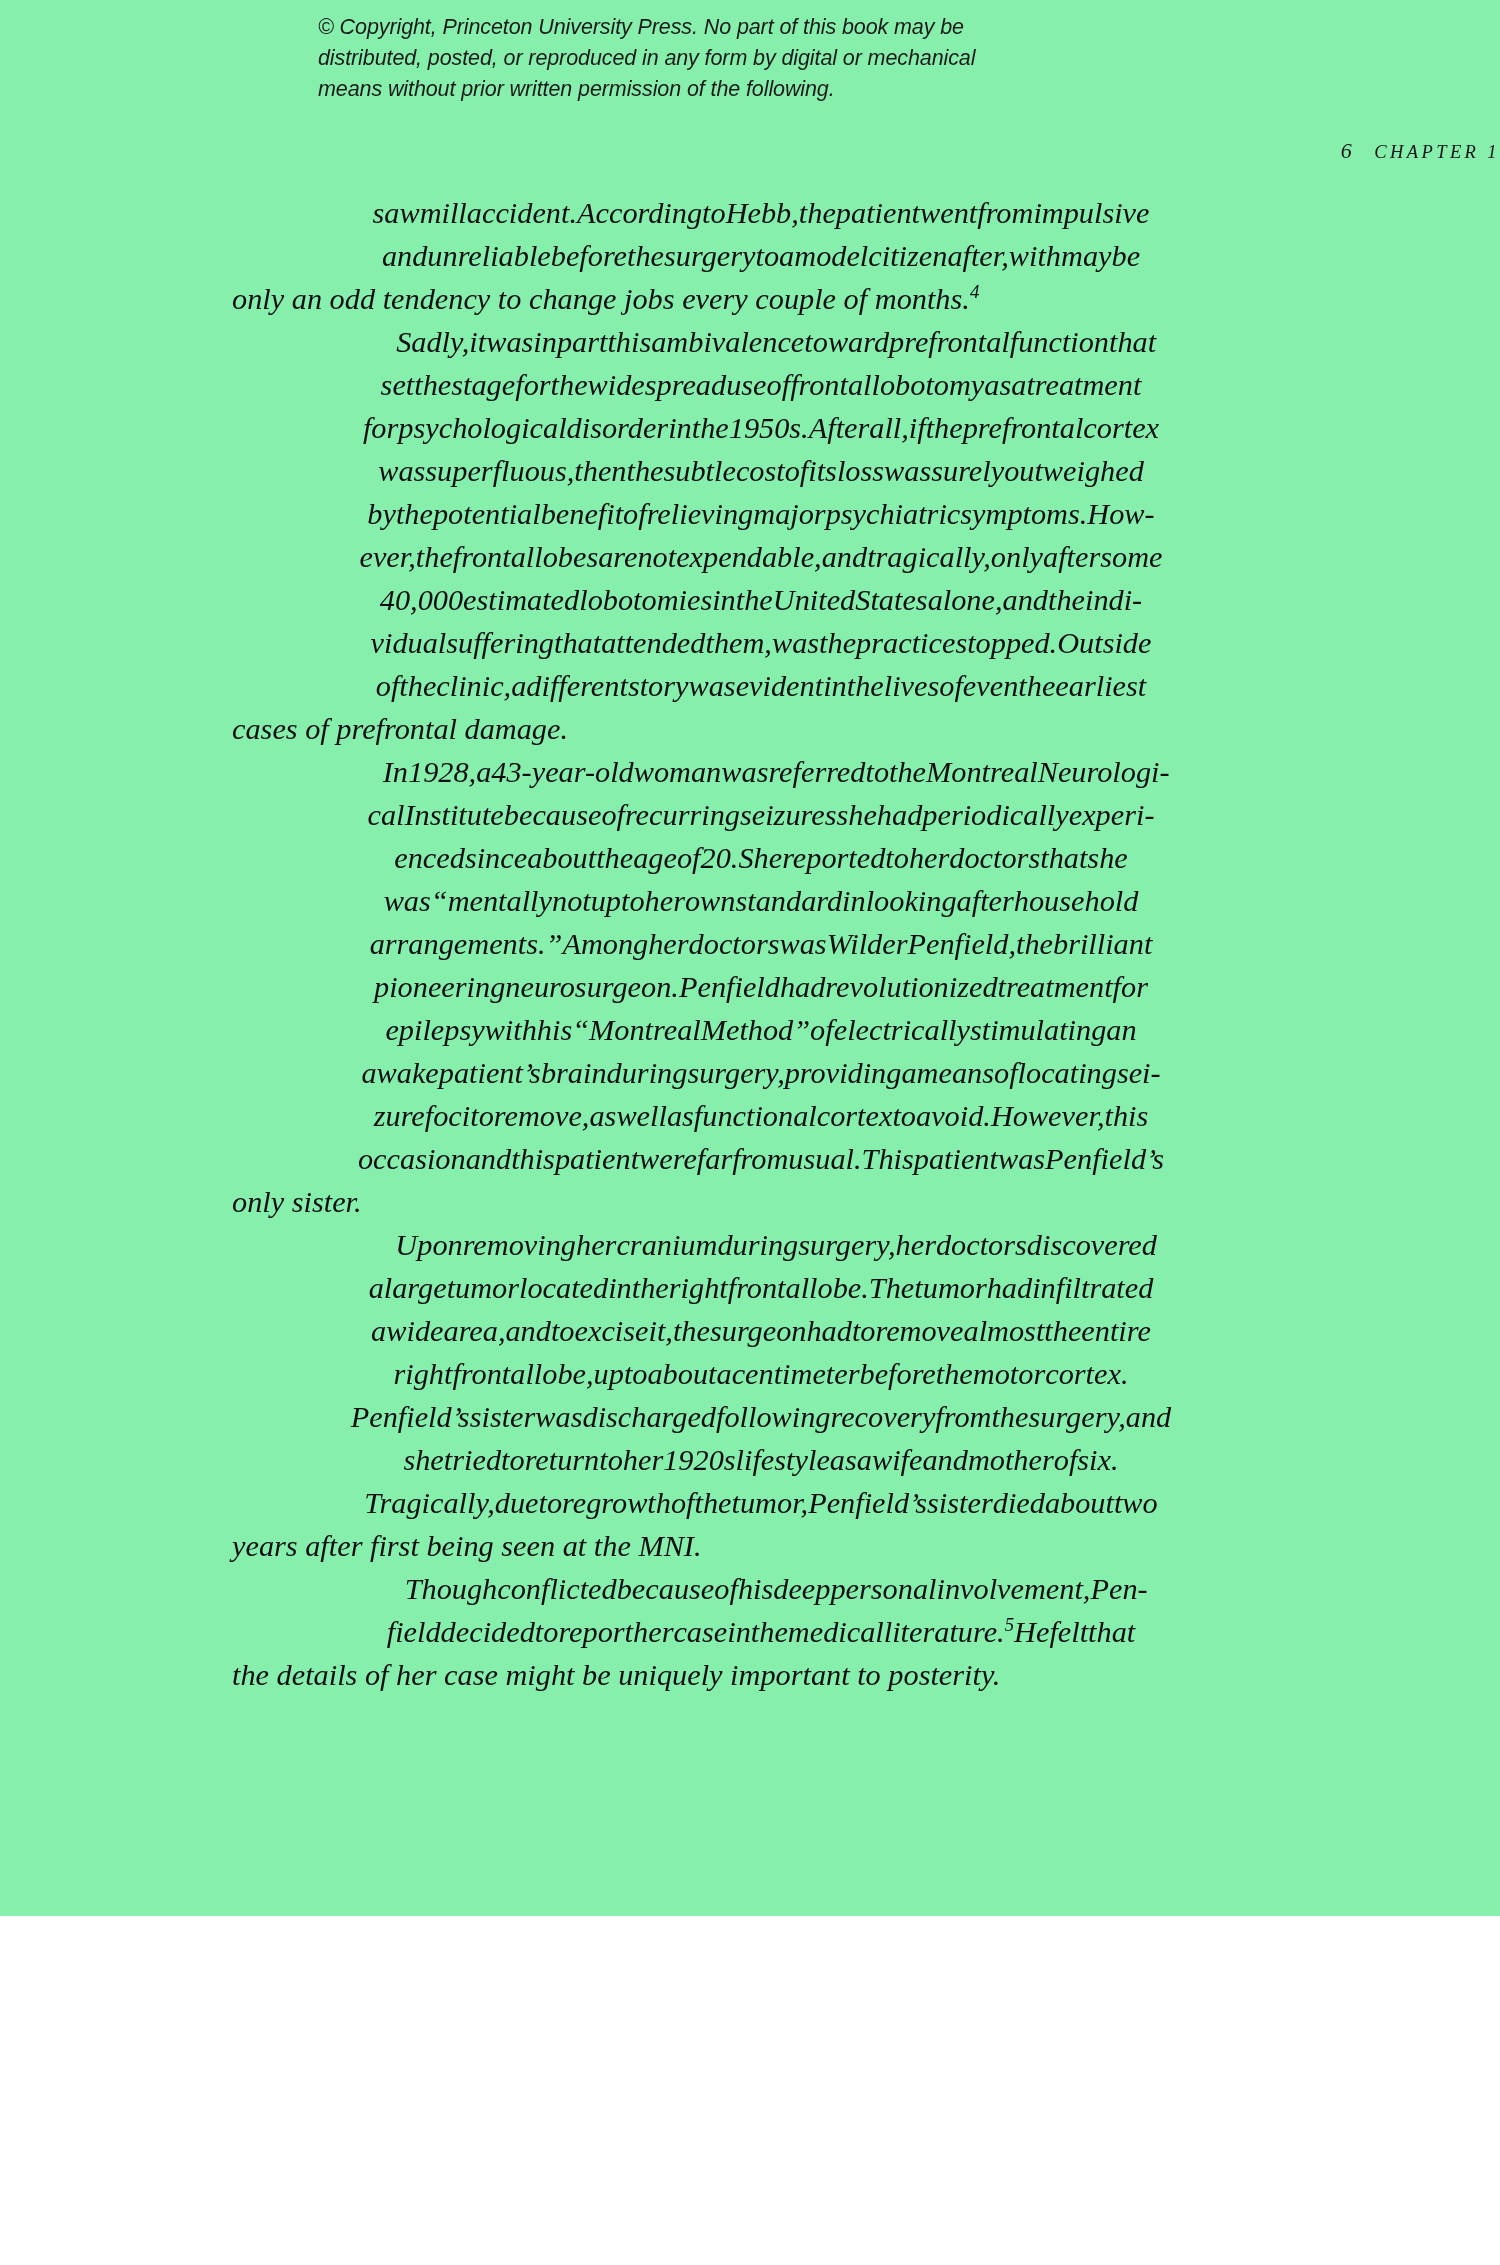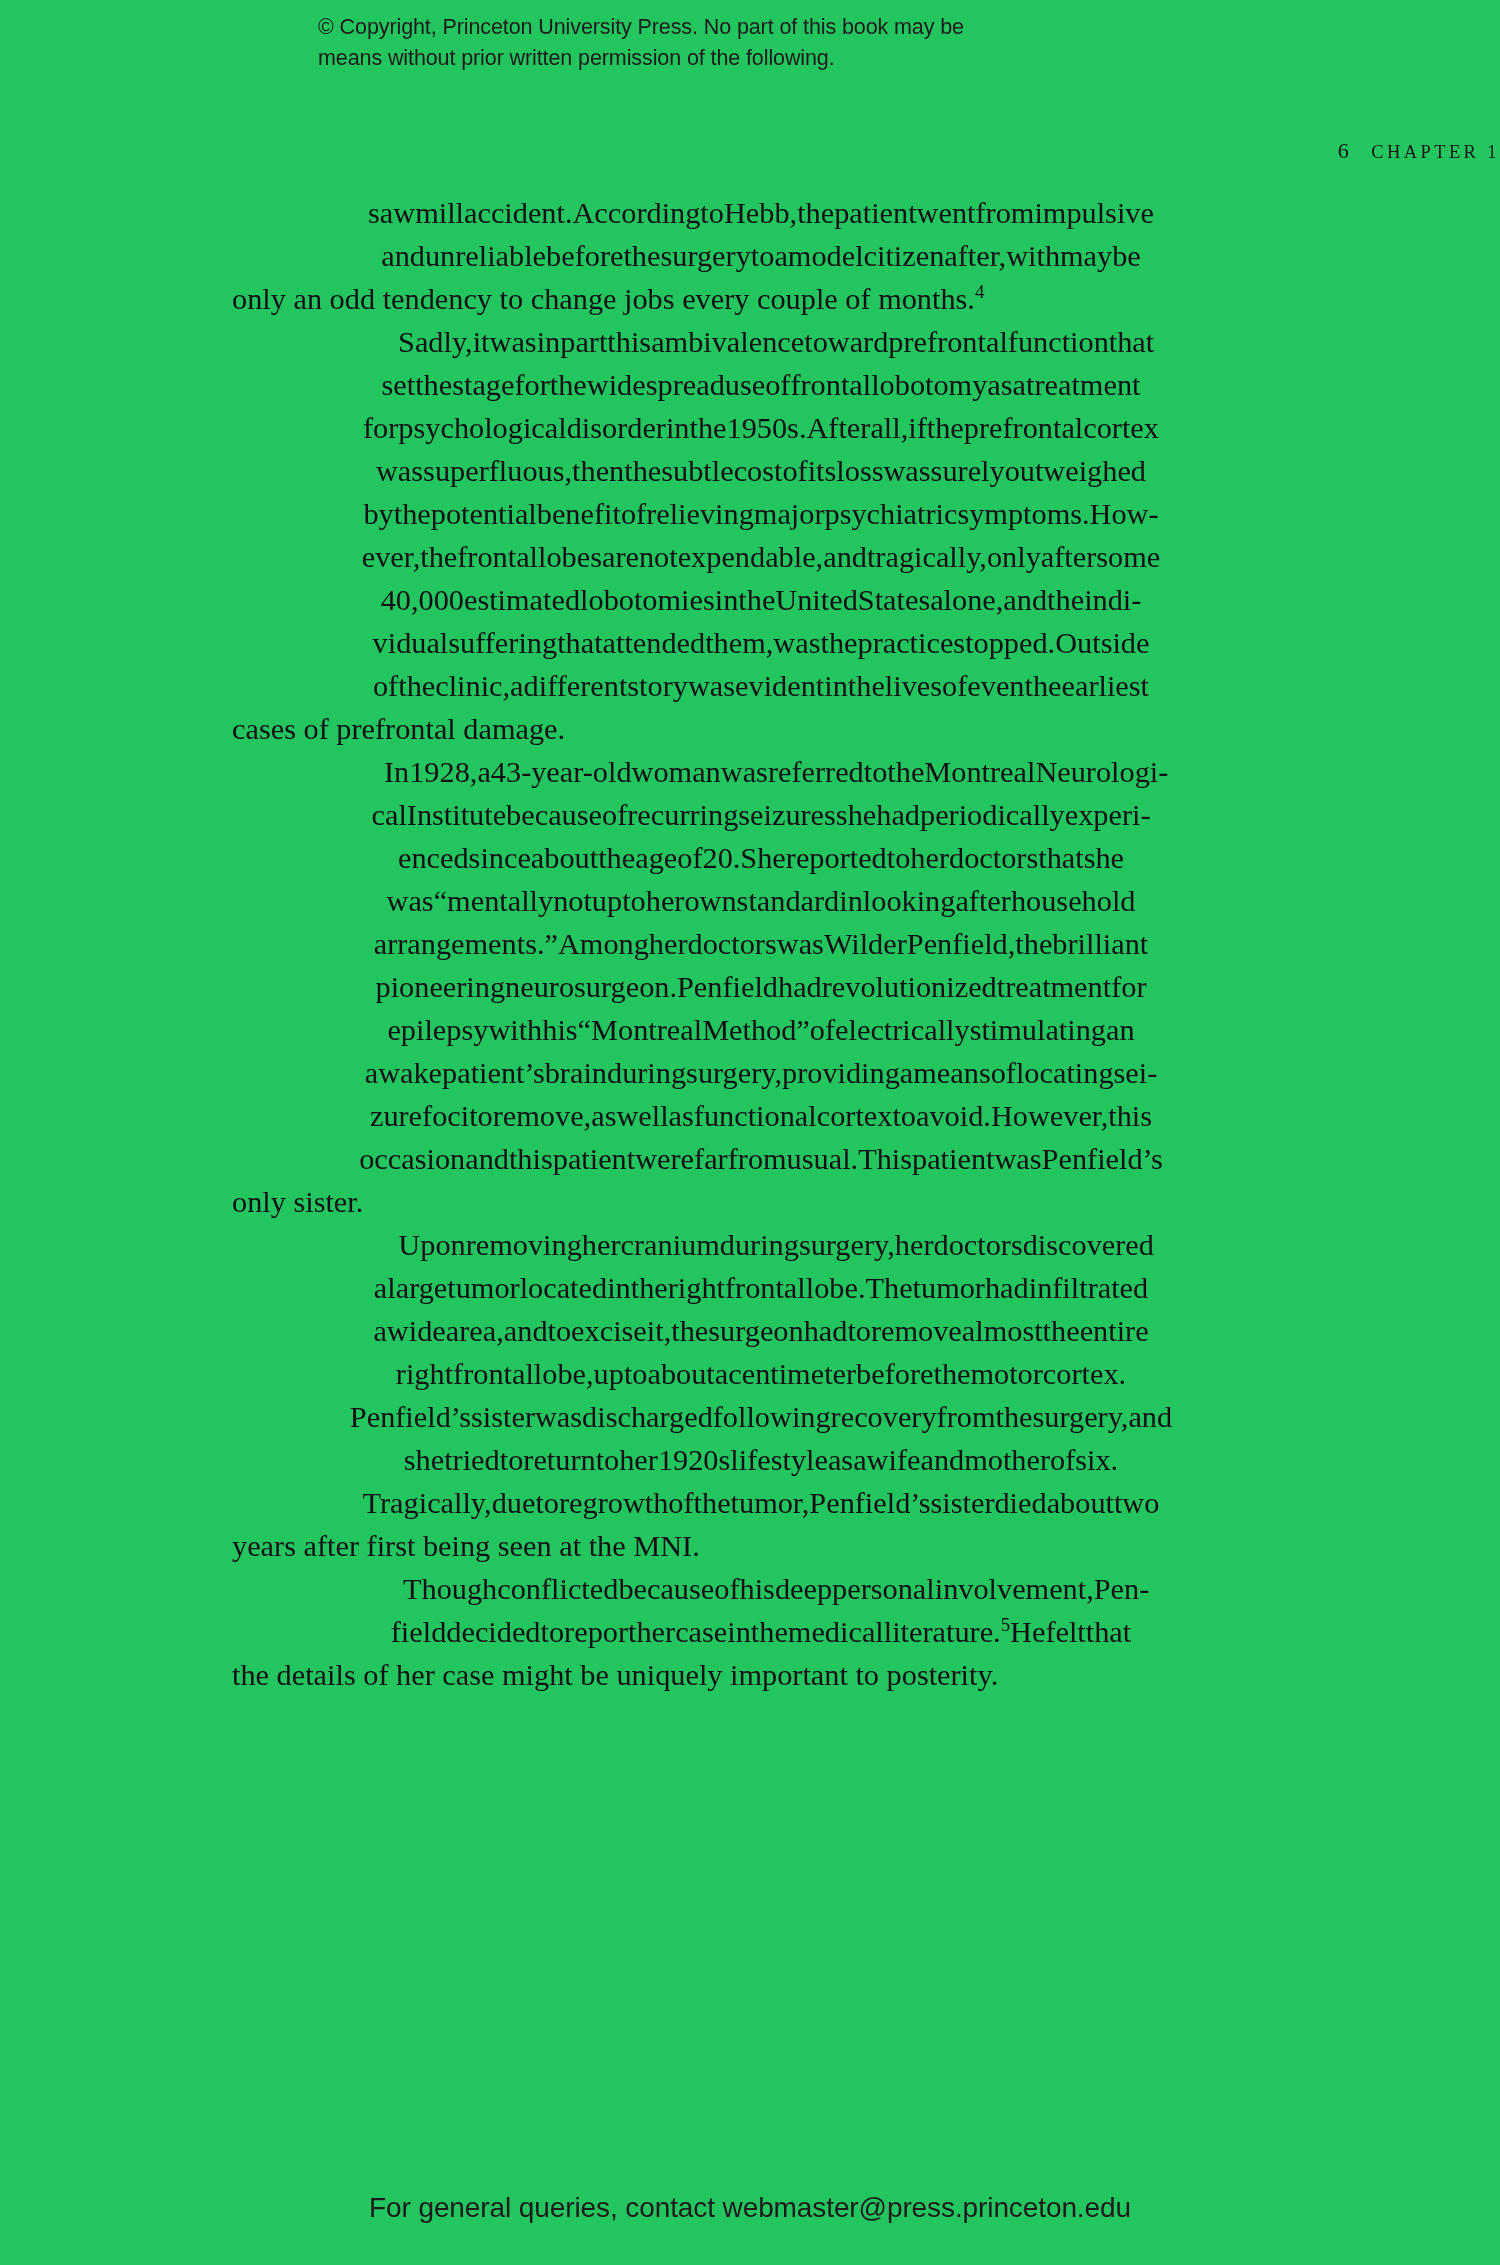--- a/index.html
+++ b/index.html
@@ -4,24 +4,25 @@
 <title>Book Page</title>
 <style>
   html, body {
     margin: 0;
     padding: 0;
     background: #ffffff;
   }
   .page {
     position: relative;
     width: 1500px;
-    height: 2265px;
-    background: #22c55e;
+    height: 1916px;
+    background: #86efac;
     overflow: hidden;
     box-sizing: border-box;
+    font-style: italic;
   }
 
   
   .copyright-notice {
     position: absolute;
     left: 318px;
     top: 12px;
     width: 860px;
     font-family: "Liberation Sans", sans-serif;
     font-size: 21.5px;
@@ -110,20 +111,21 @@
     letter-spacing: -0.1px;
   }
 </style>
 </head>
 <body>
 
 <div class="page">
 
   <div class="copyright-notice">
     <span class="cl">© Copyright, Princeton University Press. No part of this book may be</span>
+    <span class="cl">distributed, posted, or reproduced in any form by digital or mechanical</span>
     <span class="cl">means without prior written permission of the following.</span>
   </div>
 
   <div class="running-head">
     <span class="folio">6</span><span class="chaptitle">CHAPTER 1</span>
   </div>
 
   <div class="body-block" id="body-block">
       <p><span class="ln j"><span class="w">sawmill</span><span class="w">accident.</span><span class="w">According</span><span class="w">to</span><span class="w">Hebb,</span><span class="w">the</span><span class="w">patient</span><span class="w">went</span><span class="w">from</span><span class="w">impulsive</span></span><span class="ln j"><span class="w">and</span><span class="w">unreliable</span><span class="w">before</span><span class="w">the</span><span class="w">surgery</span><span class="w">to</span><span class="w">a</span><span class="w">model</span><span class="w">citizen</span><span class="w">after,</span><span class="w">with</span><span class="w">maybe</span></span><span class="ln">only an odd tendency to change jobs every couple of months.<sup>4</sup></span></p>
       <p><span class="ln j"><span class="w"> Sadly,</span><span class="w">it</span><span class="w">was</span><span class="w">in</span><span class="w">part</span><span class="w">this</span><span class="w">ambivalence</span><span class="w">toward</span><span class="w">prefrontal</span><span class="w">function</span><span class="w">that</span></span><span class="ln j"><span class="w">set</span><span class="w">the</span><span class="w">stage</span><span class="w">for</span><span class="w">the</span><span class="w">widespread</span><span class="w">use</span><span class="w">of</span><span class="w">frontal</span><span class="w">lobotomy</span><span class="w">as</span><span class="w">a</span><span class="w">treatment</span></span><span class="ln j"><span class="w">for</span><span class="w">psychological</span><span class="w">disorder</span><span class="w">in</span><span class="w">the</span><span class="w">1950s.</span><span class="w">After</span><span class="w">all,</span><span class="w">if</span><span class="w">the</span><span class="w">prefrontal</span><span class="w">cortex</span></span><span class="ln j"><span class="w">was</span><span class="w">superfluous,</span><span class="w">then</span><span class="w">the</span><span class="w">subtle</span><span class="w">cost</span><span class="w">of</span><span class="w">its</span><span class="w">loss</span><span class="w">was</span><span class="w">surely</span><span class="w">outweighed</span></span><span class="ln j"><span class="w">by</span><span class="w">the</span><span class="w">potential</span><span class="w">benefit</span><span class="w">of</span><span class="w">relieving</span><span class="w">major</span><span class="w">psychiatric</span><span class="w">symptoms.</span><span class="w">How-</span></span><span class="ln j"><span class="w">ever,</span><span class="w">the</span><span class="w">frontal</span><span class="w">lobes</span><span class="w">are</span><span class="w">not</span><span class="w">expendable,</span><span class="w">and</span><span class="w">tragically,</span><span class="w">only</span><span class="w">after</span><span class="w">some</span></span><span class="ln j"><span class="w">40,000</span><span class="w">estimated</span><span class="w">lobotomies</span><span class="w">in</span><span class="w">the</span><span class="w">United</span><span class="w">States</span><span class="w">alone,</span><span class="w">and</span><span class="w">the</span><span class="w">indi-</span></span><span class="ln j"><span class="w">vidual</span><span class="w">suffering</span><span class="w">that</span><span class="w">attended</span><span class="w">them,</span><span class="w">was</span><span class="w">the</span><span class="w">practice</span><span class="w">stopped.</span><span class="w">Outside</span></span><span class="ln j"><span class="w">of</span><span class="w">the</span><span class="w">clinic,</span><span class="w">a</span><span class="w">different</span><span class="w">story</span><span class="w">was</span><span class="w">evident</span><span class="w">in</span><span class="w">the</span><span class="w">lives</span><span class="w">of</span><span class="w">even</span><span class="w">the</span><span class="w">earliest</span></span><span class="ln">cases of prefrontal damage.</span></p>

